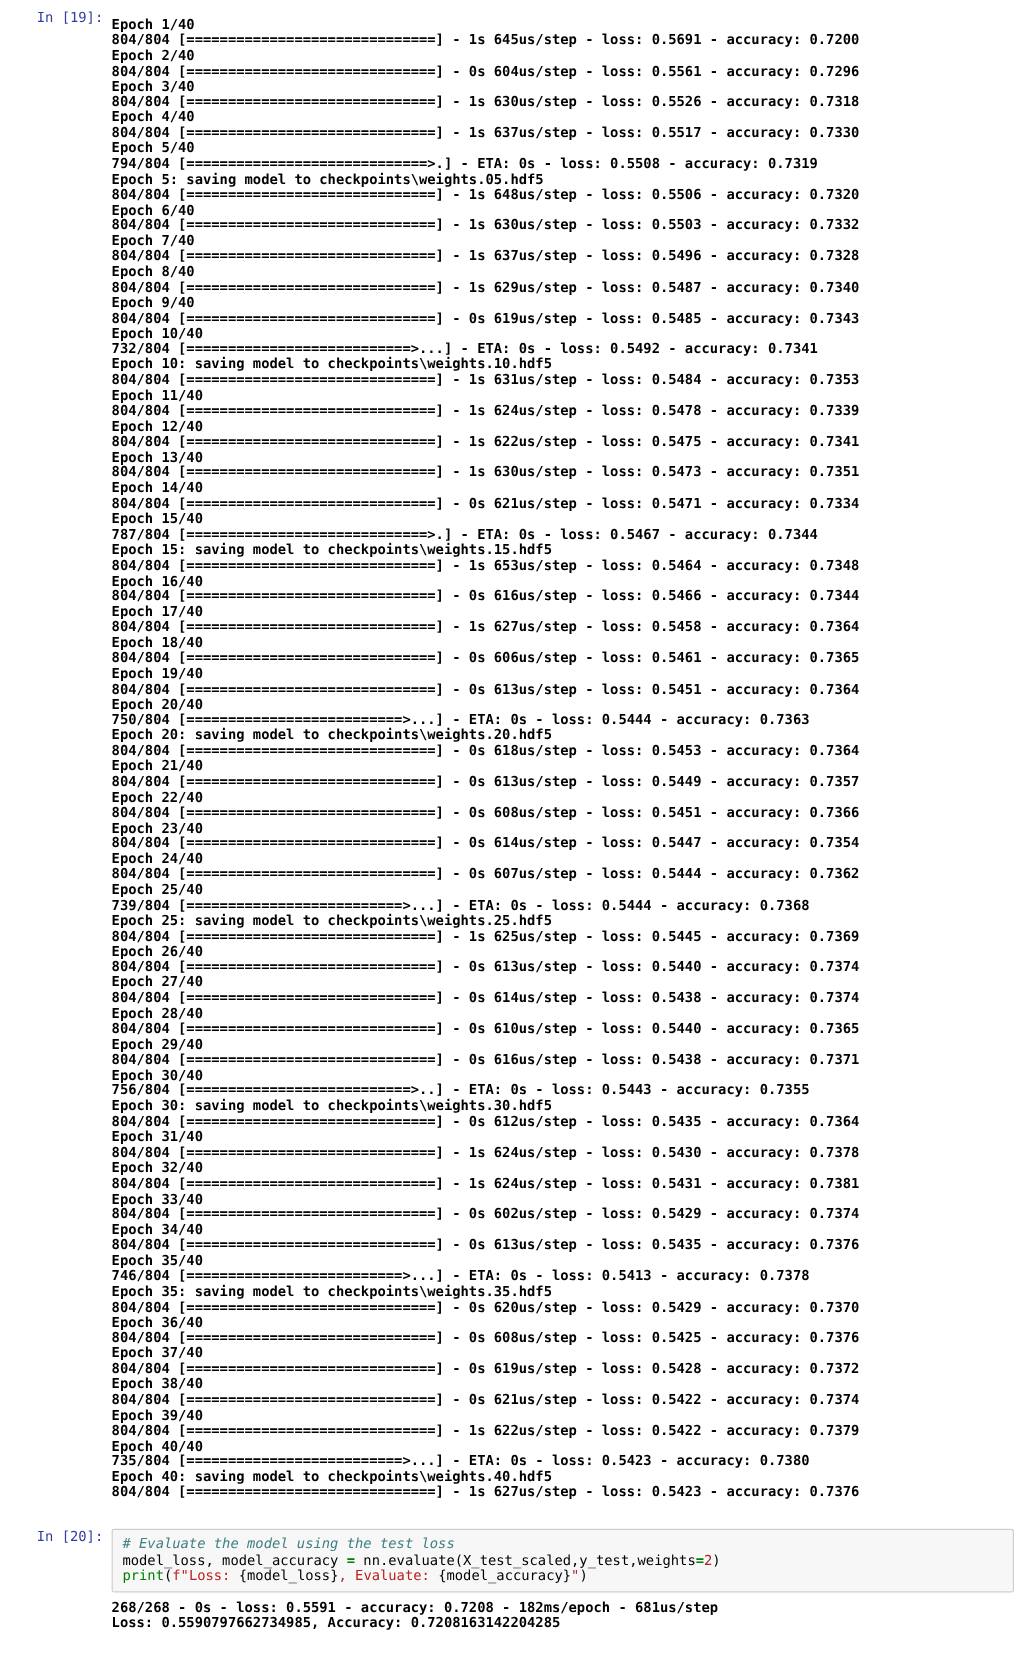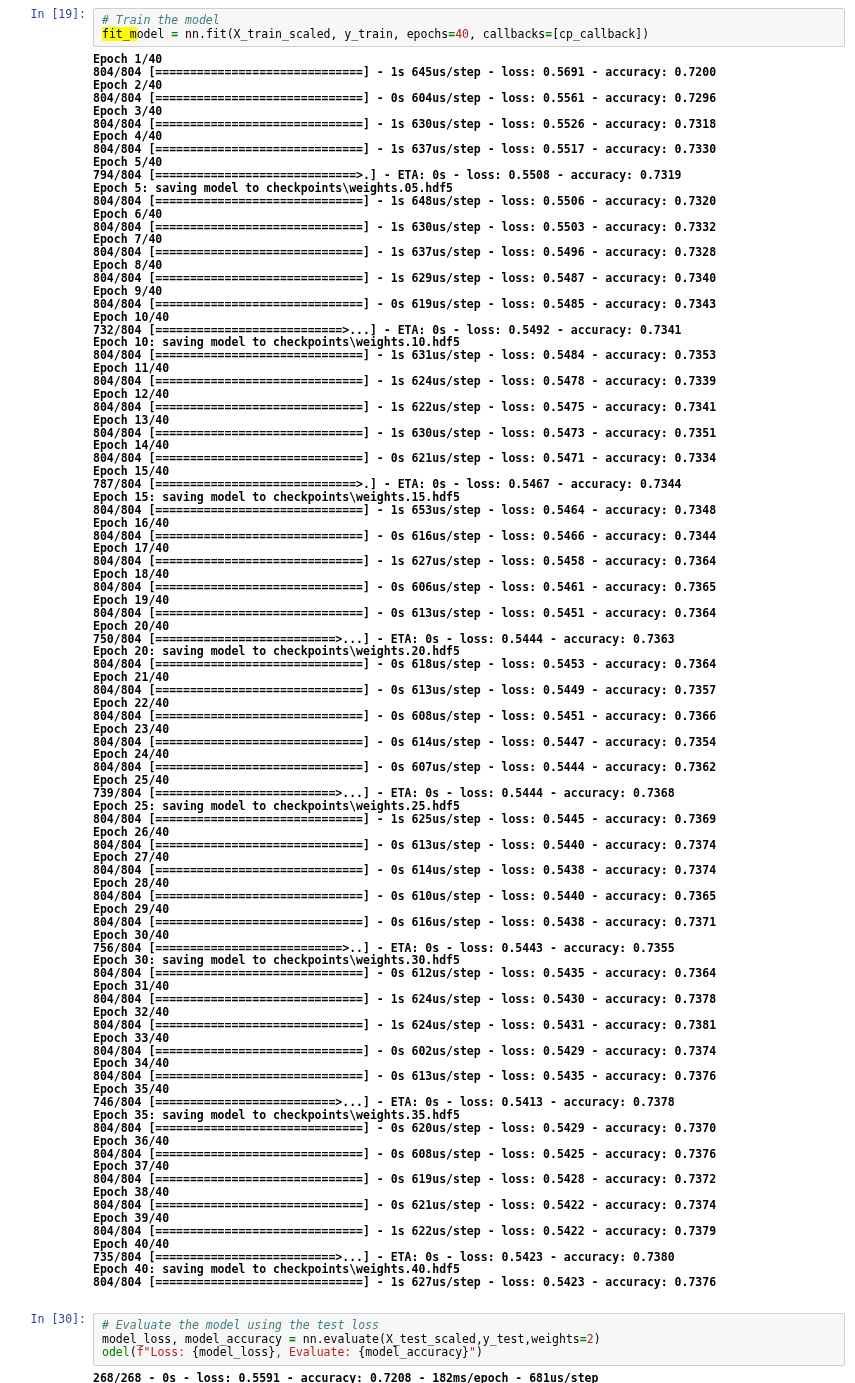--- a/index.html
+++ b/index.html
@@ -92,24 +92,20 @@
 </head>
 <body>
 
 <div class="notebook">
 
   <div class="top-gap"></div>
 
   <div class="cell">
     <div class="prompt">In [19]:</div>
     <div class="cell-body">
-      <div class="input-area">
-        <pre class="code"><span class="cm"># Train the model</span>
-<span class="hl">fit_m</span><span class="nm">odel </span><span class="op">=</span><span class="nm"> nn.fit(X_train_scaled, y_train, epochs</span><span class="op">=</span><span class="mi">40</span><span class="nm">, callbacks</span><span class="op">=</span><span class="nm">[cp_callback])</span></pre>
-      </div>
       <div class="output-area">
         <pre class="stream">Epoch 1/40
 804/804 [==============================] - 1s 645us/step - loss: 0.5691 - accuracy: 0.7200
 Epoch 2/40
 804/804 [==============================] - 0s 604us/step - loss: 0.5561 - accuracy: 0.7296
 Epoch 3/40
 804/804 [==============================] - 1s 630us/step - loss: 0.5526 - accuracy: 0.7318
 Epoch 4/40
 804/804 [==============================] - 1s 637us/step - loss: 0.5517 - accuracy: 0.7330
 Epoch 5/40
@@ -200,26 +196,26 @@
 735/804 [==========================&gt;...] - ETA: 0s - loss: 0.5423 - accuracy: 0.7380
 Epoch 40: saving model to checkpoints\weights.40.hdf5
 804/804 [==============================] - 1s 627us/step - loss: 0.5423 - accuracy: 0.7376</pre>
       </div>
     </div>
   </div>
 
   <div class="cell-gap"></div>
 
   <div class="cell">
-    <div class="prompt">In [30]:</div>
+    <div class="prompt">In [20]:</div>
     <div class="cell-body">
       <div class="input-area">
         <pre class="code"><span class="cm"># Evaluate the model using the test loss</span>
 <span class="nm">model_loss, model_accuracy </span><span class="op">=</span><span class="nm"> nn.evaluate(X_test_scaled,y_test,weights</span><span class="op">=</span><span class="mi">2</span><span class="nm">)</span>
-<span class="nb">odel</span><span class="nm">(</span><span class="st">f"Loss: </span><span class="nm">{model_loss}</span><span class="st">, Evaluate: </span><span class="nm">{model_accuracy}</span><span class="st">"</span><span class="nm">)</span></pre>
+<span class="nb">print</span><span class="nm">(</span><span class="st">f"Loss: </span><span class="nm">{model_loss}</span><span class="st">, Evaluate: </span><span class="nm">{model_accuracy}</span><span class="st">"</span><span class="nm">)</span></pre>
       </div>
       <div class="output-area">
         <pre class="stream">268/268 - 0s - loss: 0.5591 - accuracy: 0.7208 - 182ms/epoch - 681us/step
 Loss: 0.5590797662734985, Accuracy: 0.7208163142204285</pre>
       </div>
     </div>
   </div>
 
 </div>
 

